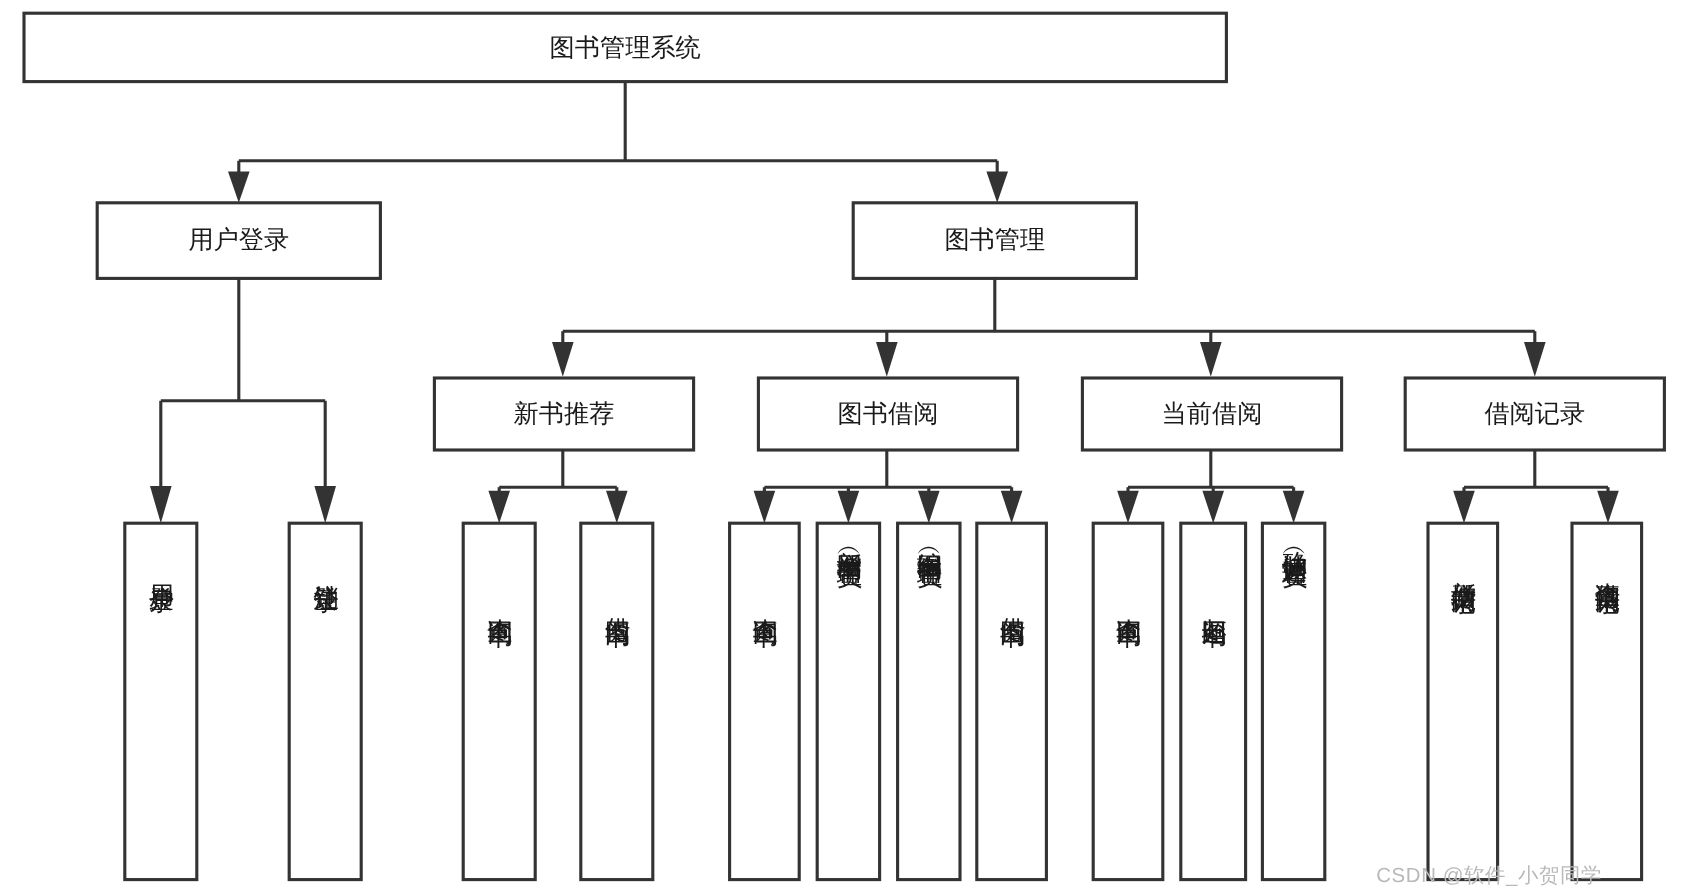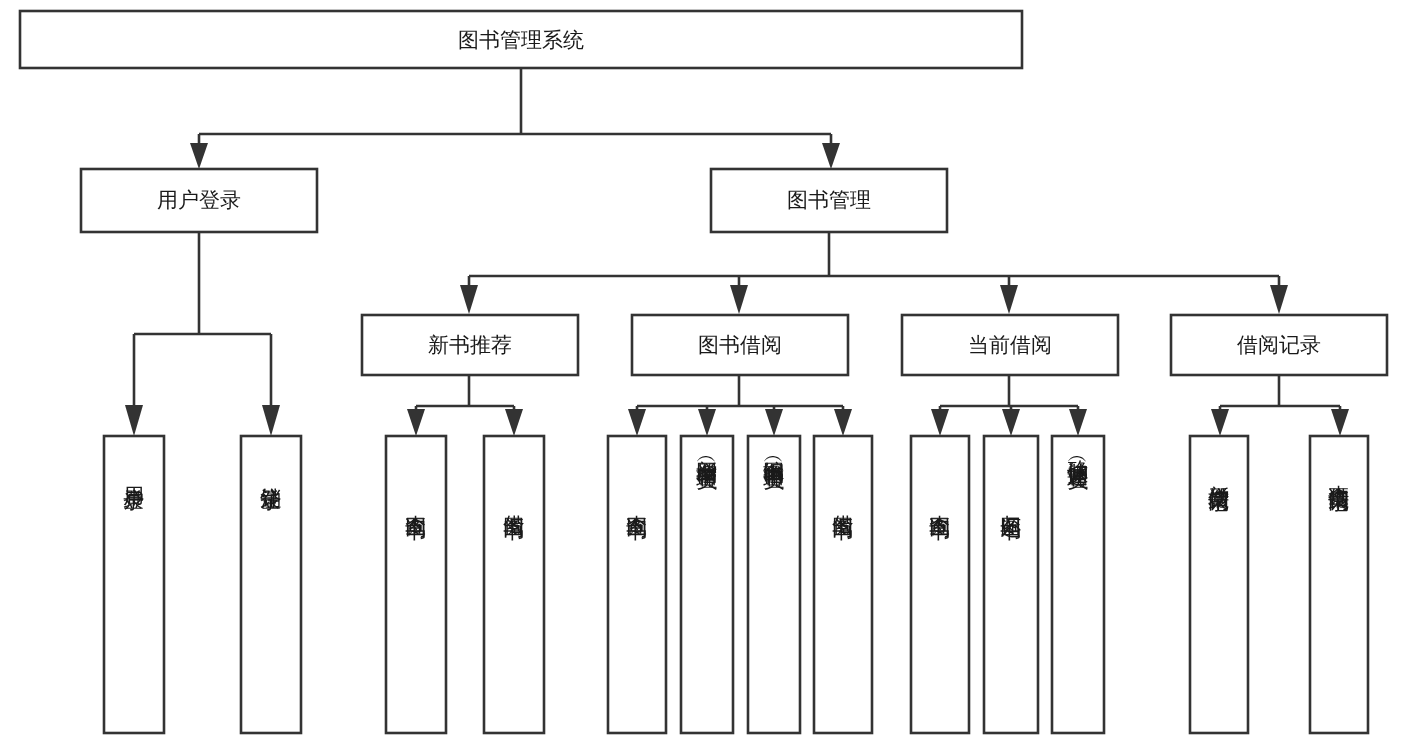--- a/index.html
+++ b/index.html
@@ -244,14 +244,15 @@
   <div class="leaf-label-wrap" style="left:1052px; top:443px; width:52px; height:288px;">
     <span class="leaf-label">确认归还（管理员）</span>
   </div>
   <div class="leaf-label-wrap" style="left:1190px; top:468px; width:58px; height:255px;">
     <span class="leaf-label">新增借阅记录</span>
   </div>
   <div class="leaf-label-wrap" style="left:1310px; top:468px; width:58px; height:255px;">
     <span class="leaf-label">查询借阅记录</span>
   </div>
 
+  <div class="watermark">CSDN @软件_小贺同学</div>
 
 </div>
 
 </body></html>

